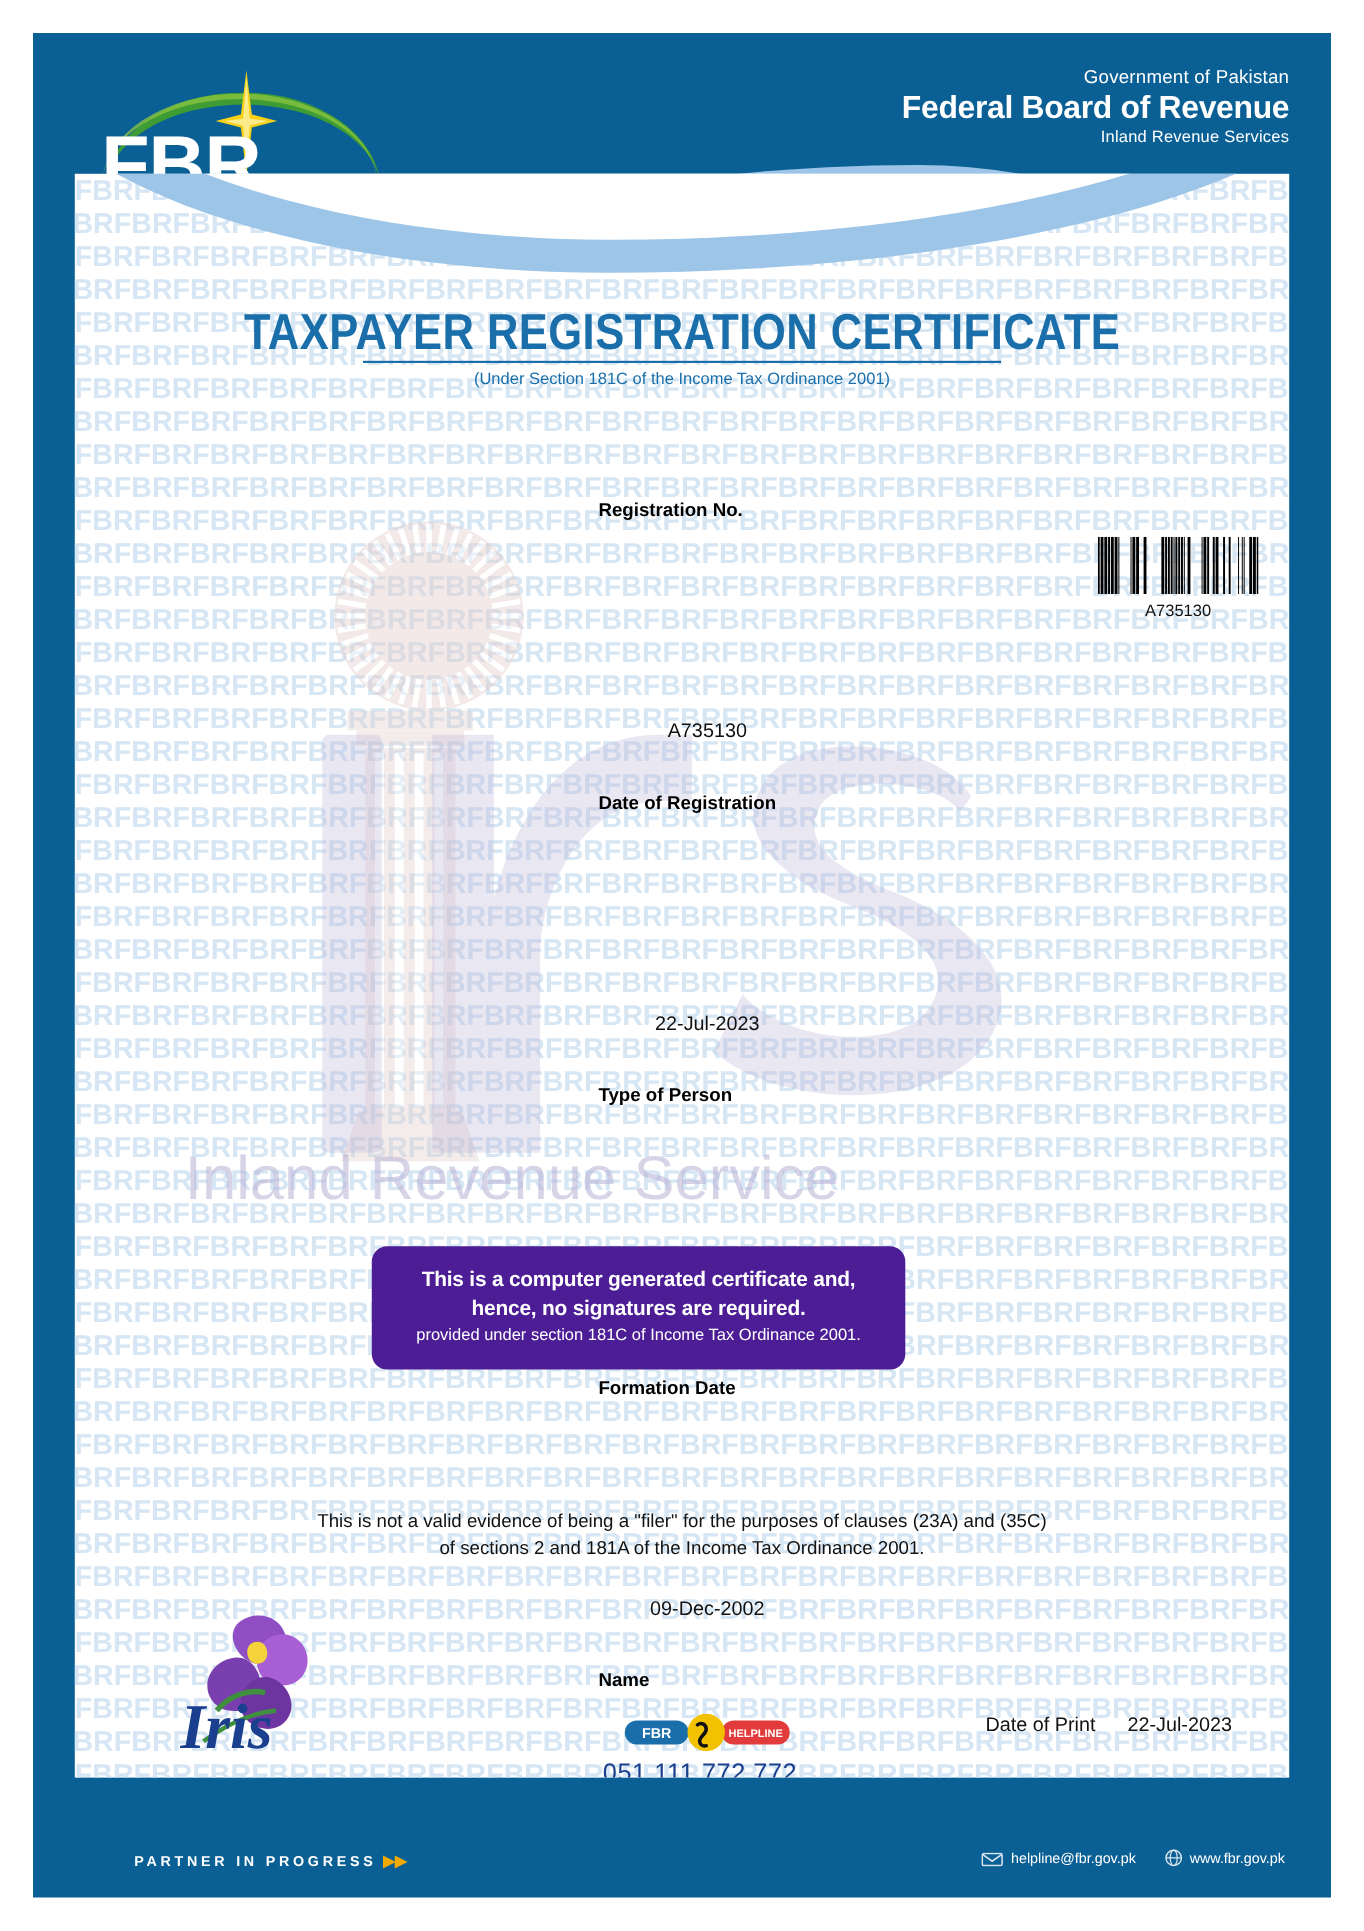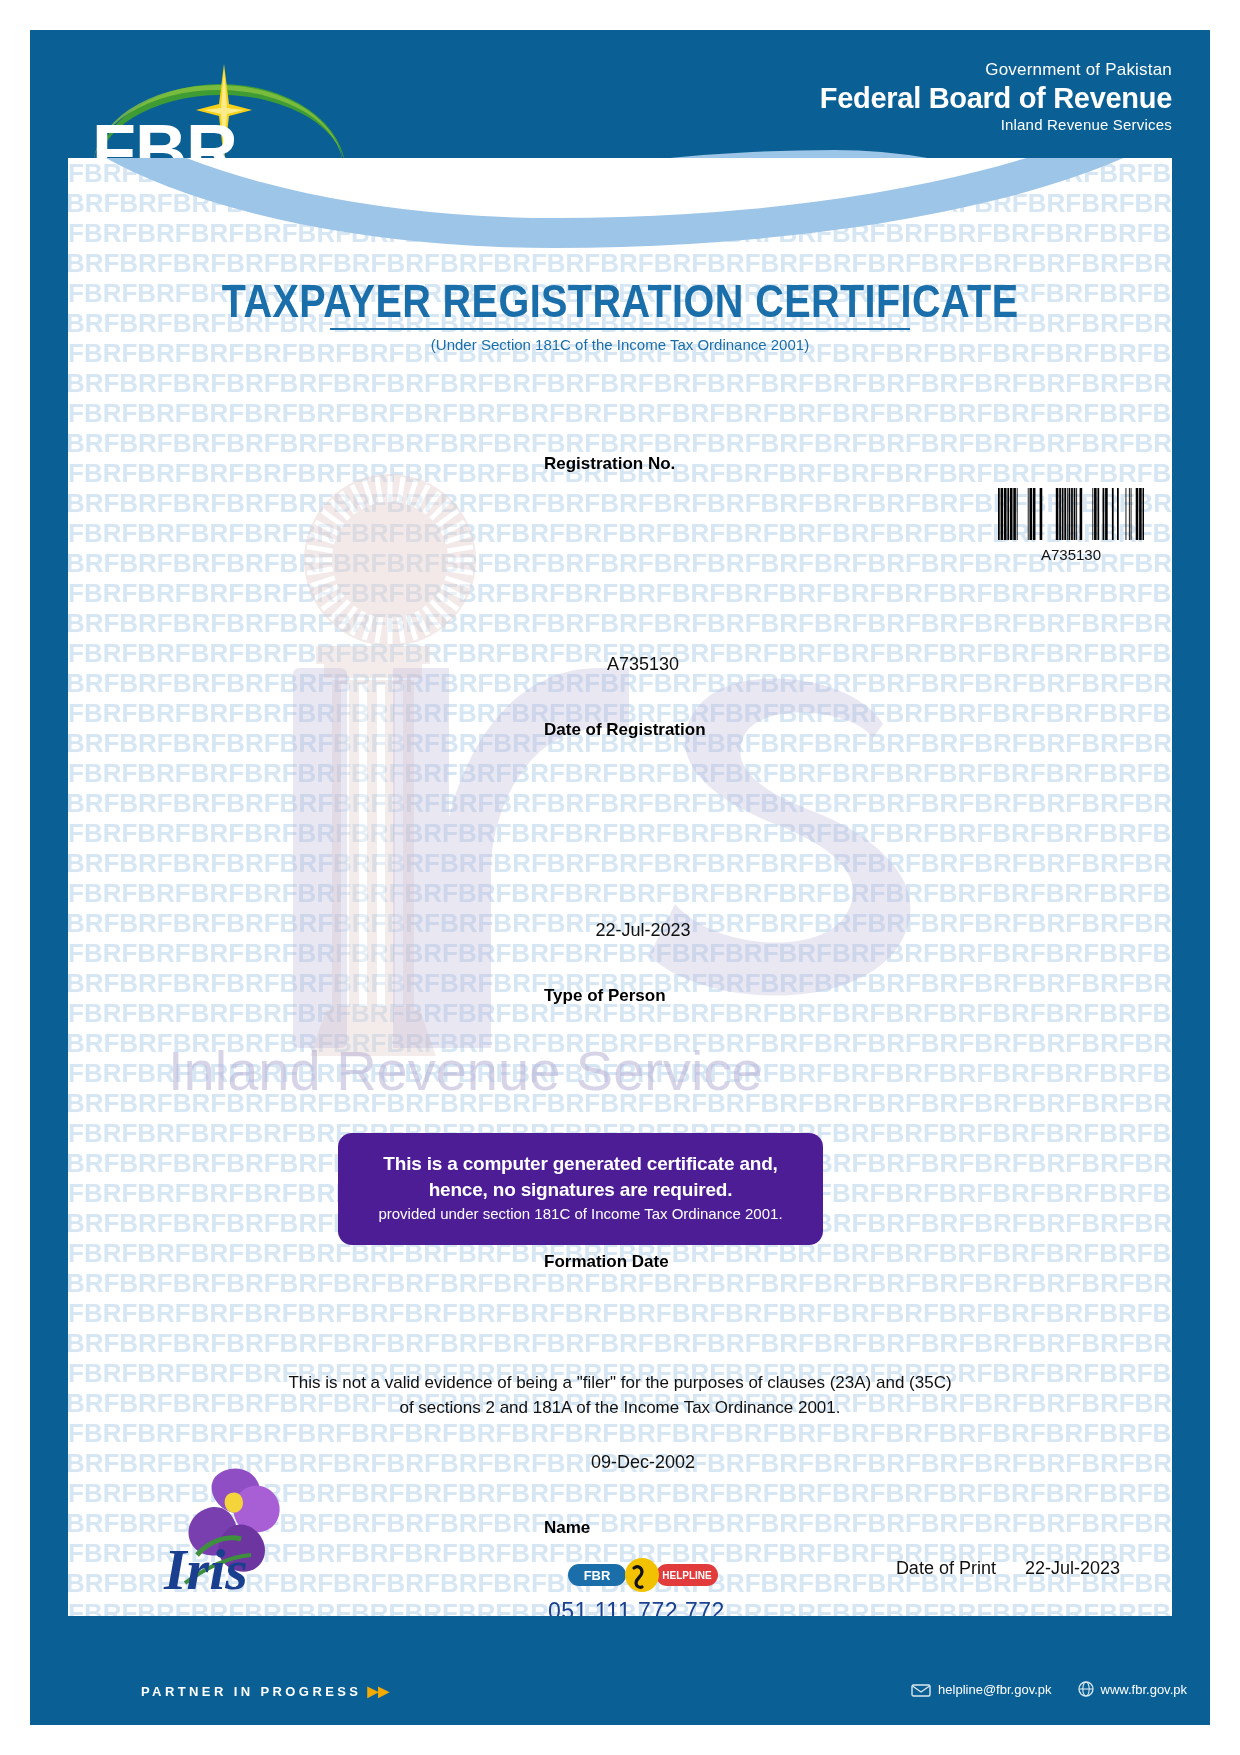--- a/index.html
+++ b/index.html
@@ -216,21 +216,20 @@
   }
   .helpline-num{
     position:absolute;left:480px;top:1440px;
     font-size:23px;color:#1a3f8f;letter-spacing:.5px;
   }
 
   
   .footer{
     position:absolute;left:0;bottom:0;width:100%;height:66px;
     color:#ffffff;
-    margin-left:19px;
   }
   .partner{
     position:absolute;left:92px;top:24px;
     font-size:13px;font-weight:bold;letter-spacing:3.4px;color:#ffffff;
   }
   .partner .arrows{color:#f2a900;letter-spacing:0;margin-left:6px;font-size:14px;}
   .foot-right{
     position:absolute;right:42px;top:22px;
     font-size:13px;color:#ffffff;display:flex;gap:26px;align-items:center;
   }

